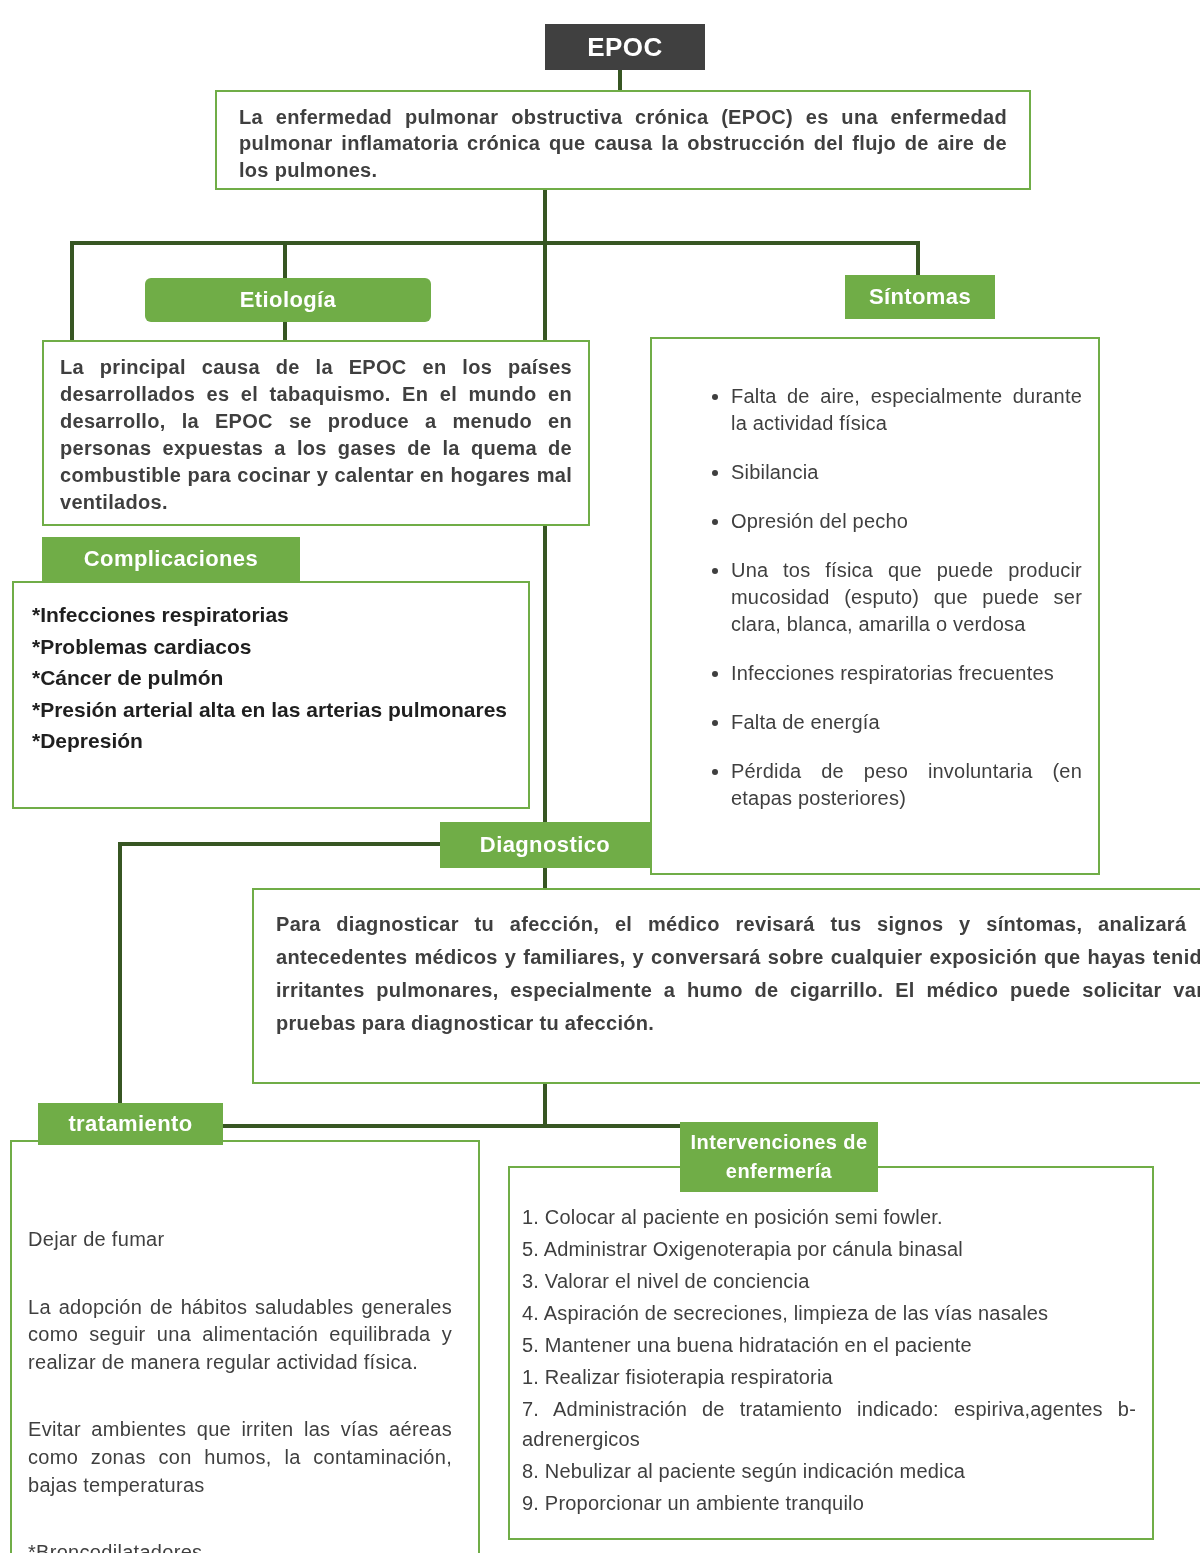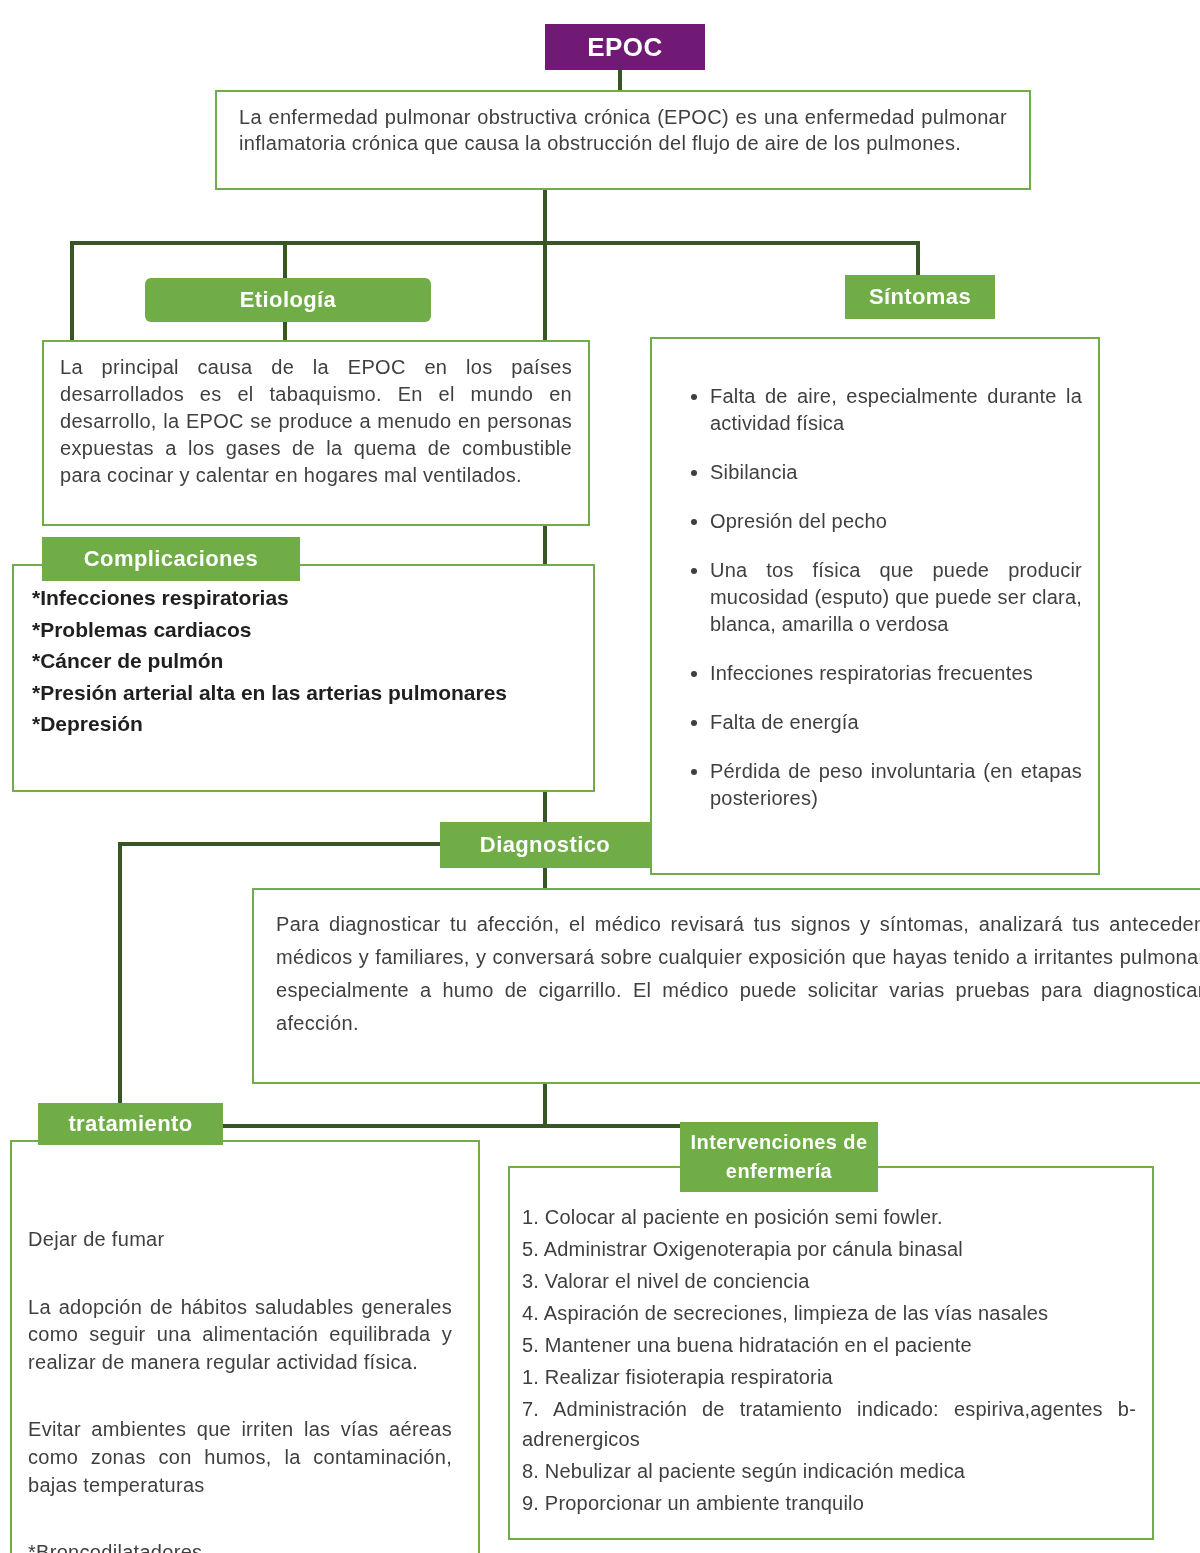--- a/index.html
+++ b/index.html
@@ -18,52 +18,52 @@
     background: #70AD47;
     color: #ffffff;
     font-weight: bold;
     display: flex;
     align-items: center;
     justify-content: center;
     text-align: center;
     z-index: 3;
     letter-spacing: 0.4px;
   }
-  .hdr.dark { background: #701a75; }
+  .hdr.dark { background: #404040; }
   .box {
     position: absolute;
     background: #ffffff;
     border: 2px solid #70AD47;
     color: #3f3f3f;
     z-index: 2;
   }
-  .justify { text-align: justify; }
+  .justify { text-align: justify; font-weight: bold; }
 
   
   .epoc { left: 545px; top: 24px; width: 160px; height: 46px; font-size: 26px; }
 
   
   .definition { left: 215px; top: 90px; width: 816px; height: 100px;
     padding: 12px 22px; font-size: 20px; line-height: 1.32; letter-spacing: 0.3px; }
 
   
   .etiologia-hdr { left: 145px; top: 278px; width: 286px; height: 44px; font-size: 22px; border-radius: 6px; }
   .etiologia-box { left: 42px; top: 340px; width: 548px; height: 186px;
     padding: 12px 16px; font-size: 20px; line-height: 1.35; letter-spacing: 0.3px; }
 
   
   .complicaciones-hdr { left: 42px; top: 537px; width: 258px; height: 44px; font-size: 22px; }
-  .complicaciones-box { left: 12px; top: 564px; width: 583px; height: 228px;
+  .complicaciones-box { left: 12px; top: 581px; width: 518px; height: 228px;
     padding: 16px 18px; font-size: 21px; font-weight: bold; color: #1f1f1f; }
   .complicaciones-box div { line-height: 1.5; text-align: justify; }
 
   
   .sintomas-hdr { left: 845px; top: 275px; width: 150px; height: 44px; font-size: 22px; }
   .sintomas-box { left: 650px; top: 337px; width: 450px; height: 538px;
-    padding: 44px 16px 20px 10px; font-size: 20px; }
+    padding: 44px 16px 20px 31px; font-size: 20px; }
   .sintomas-box ul { margin: 0; padding-left: 48px; list-style: disc; }
   .sintomas-box li { margin-bottom: 22px; line-height: 1.35; text-align: justify; letter-spacing: 0.2px; }
 
   
   .diagnostico-hdr { left: 440px; top: 822px; width: 210px; height: 46px; font-size: 22px; }
   .diagnostico-box { left: 252px; top: 888px; width: 1005px; height: 196px;
     padding: 18px 22px; font-size: 20px; line-height: 1.65; letter-spacing: 0.3px; }
 
   
   .tratamiento-hdr { left: 38px; top: 1103px; width: 185px; height: 42px; font-size: 22px; }

